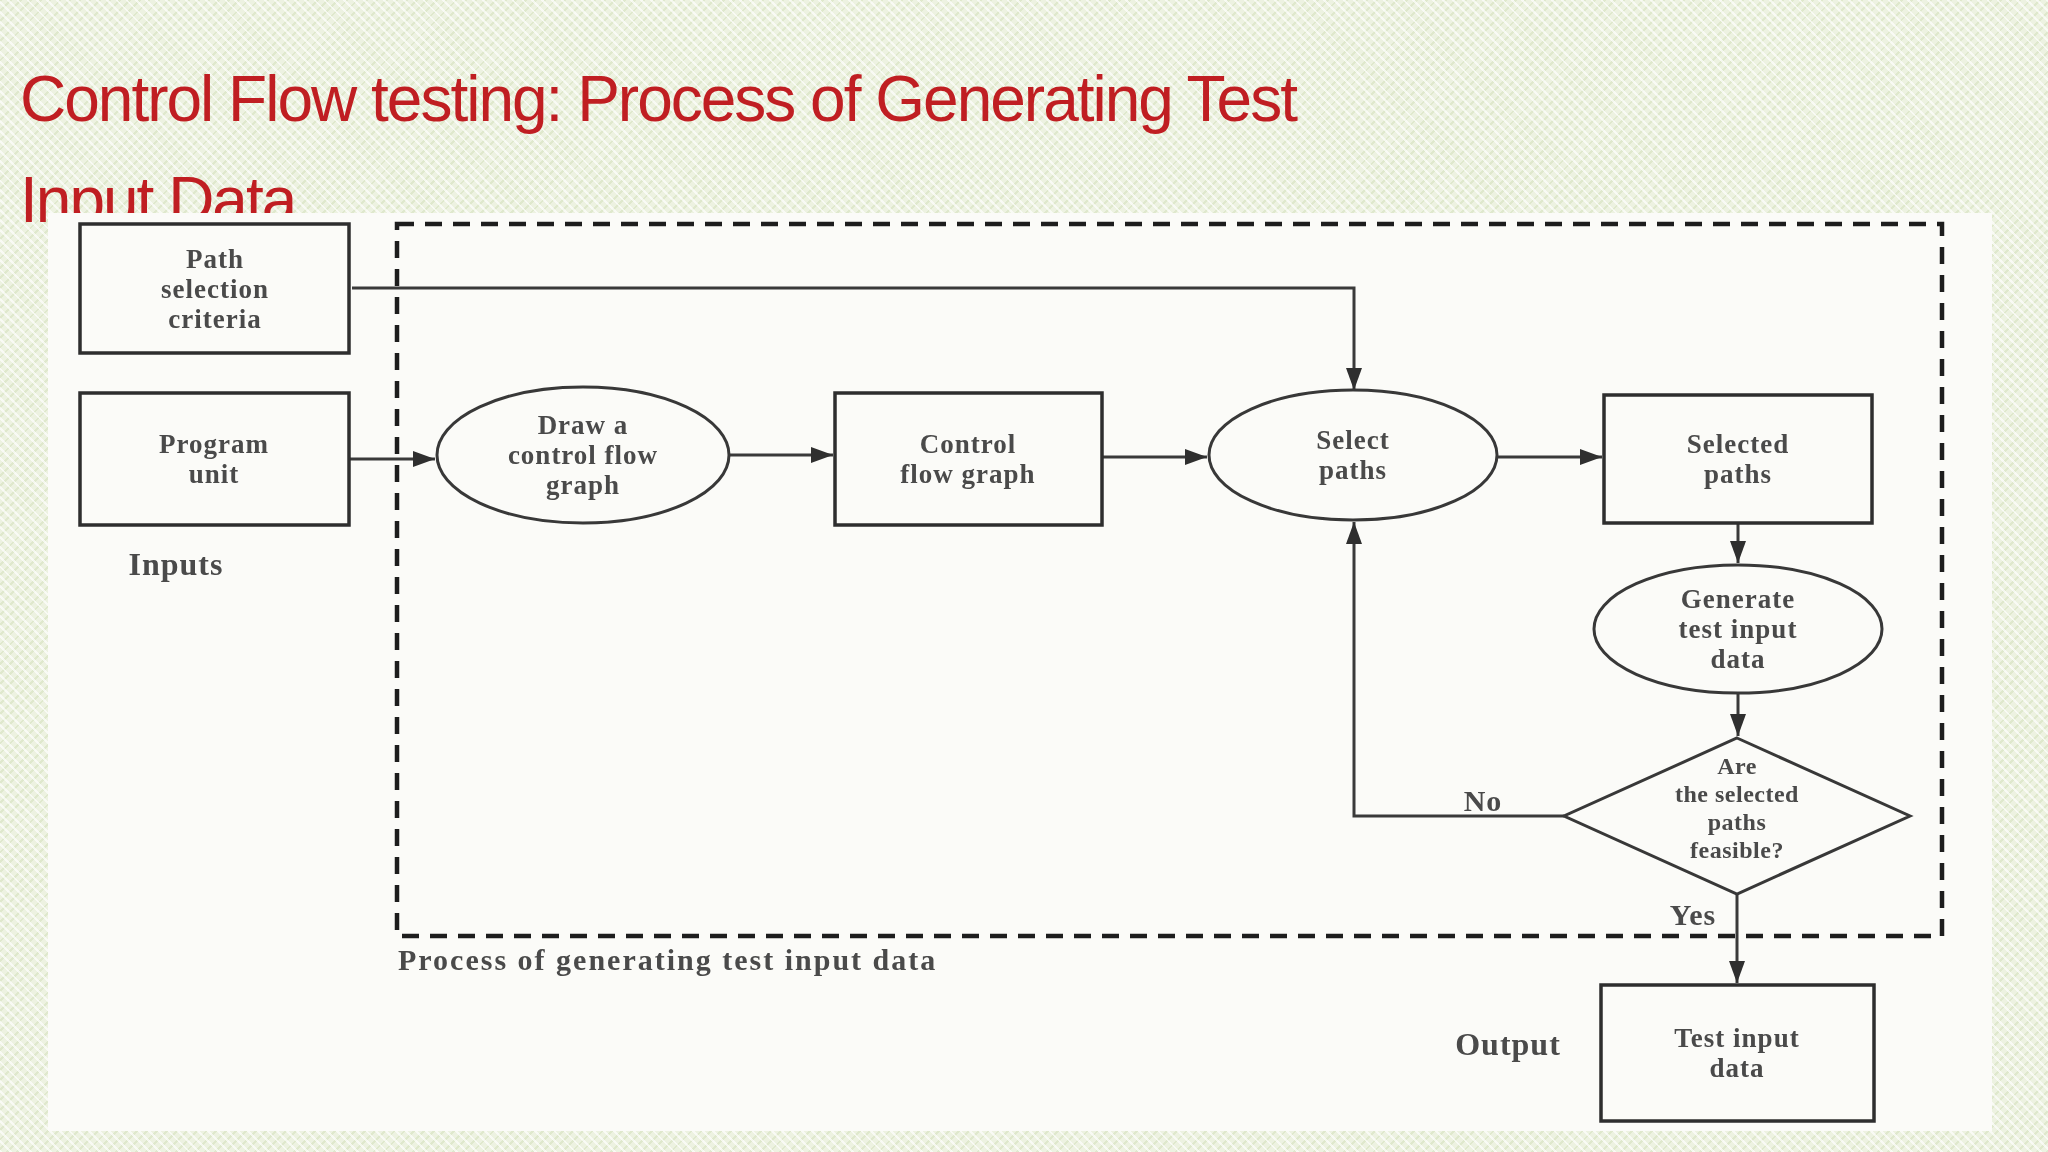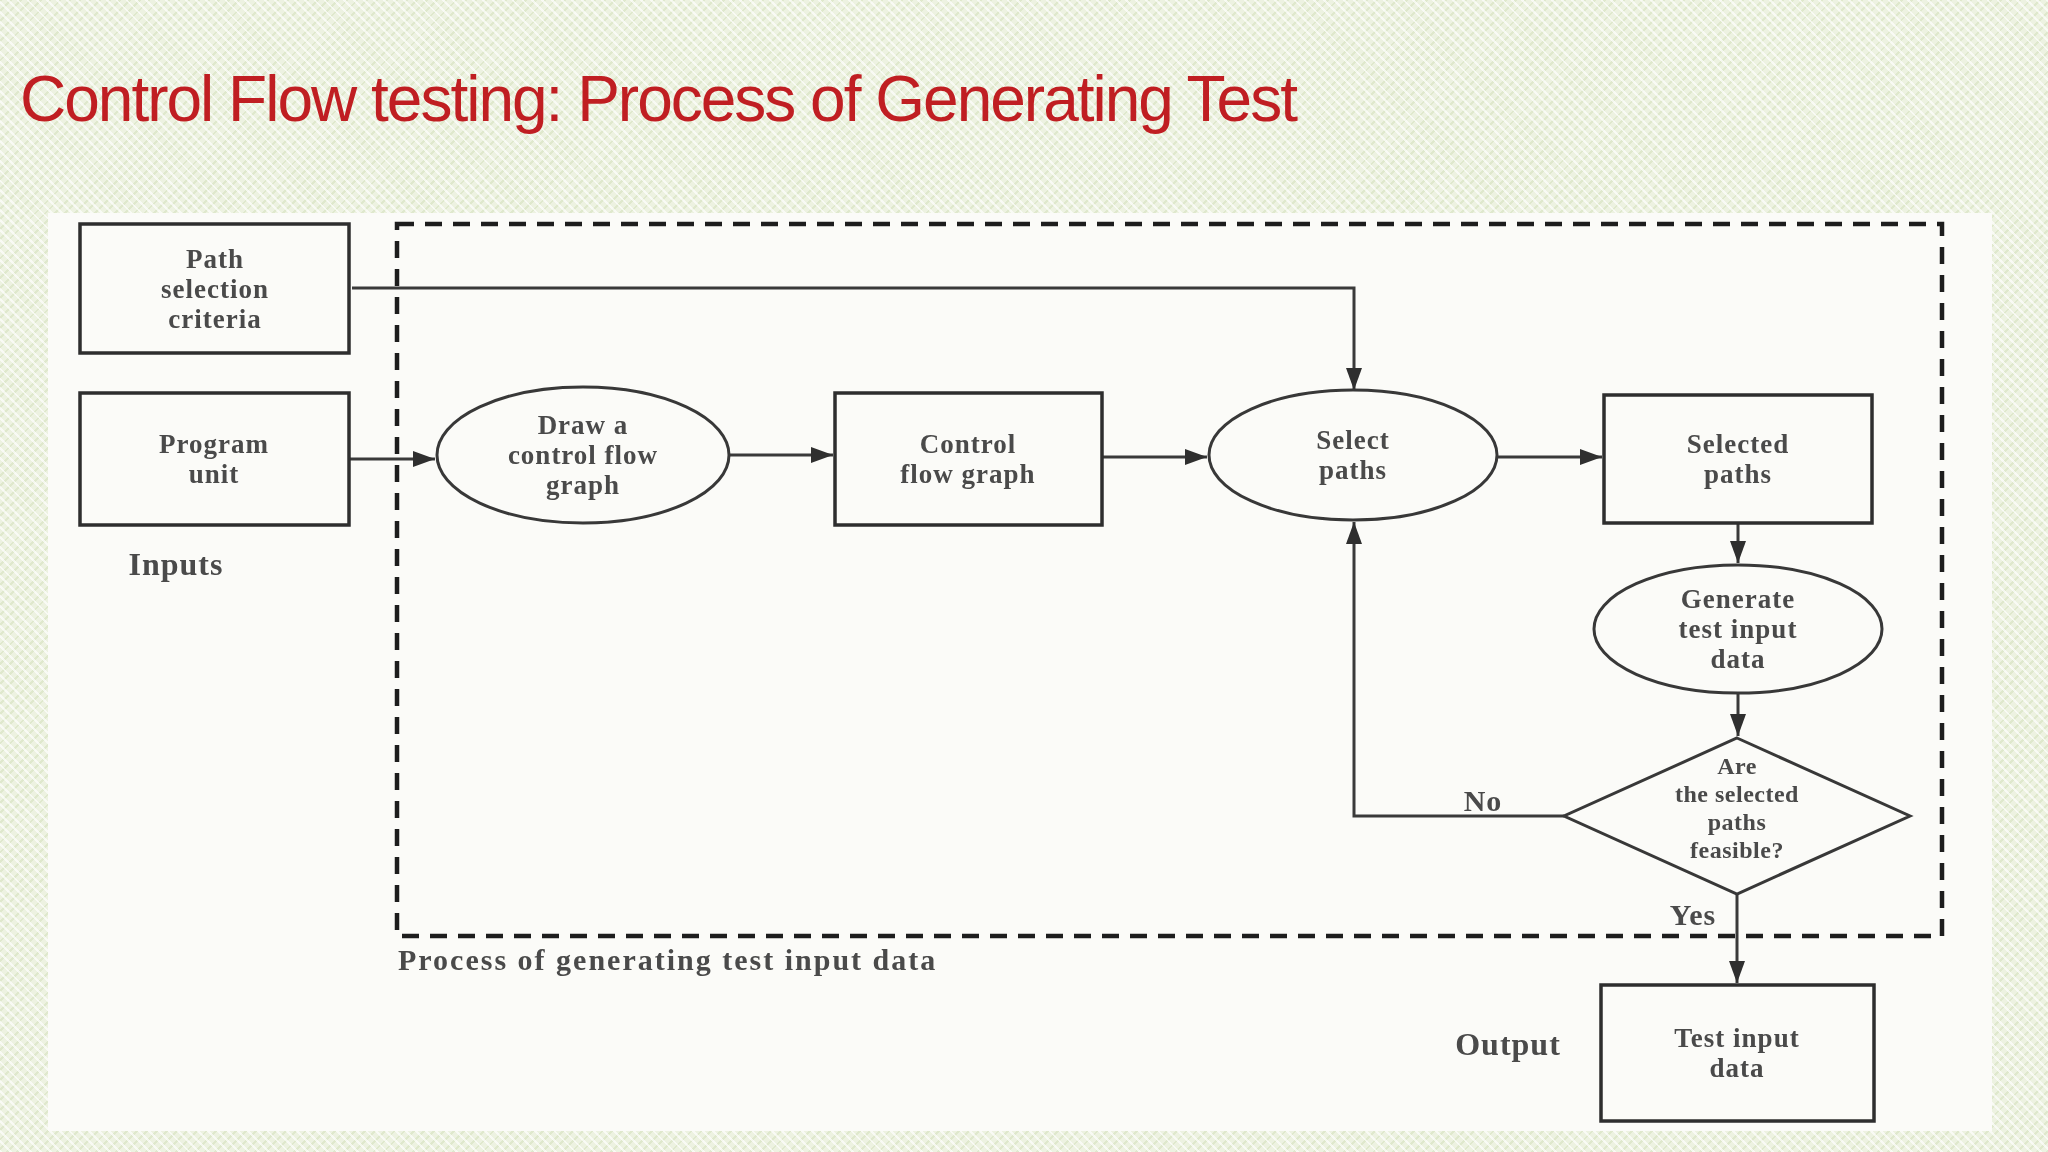--- a/index.html
+++ b/index.html
@@ -43,20 +43,21 @@
   .caption{font-family:"Liberation Serif","DejaVu Serif",serif;font-weight:bold;
            font-size:30px;fill:#4a4a4a;text-anchor:start;letter-spacing:2px;}
 </style>
 </head>
 <body>
 
 <div class="slide">
 
   <div class="title">
     <span class="tline">Control Flow testing: Process of Generating Test</span>
+    <span class="tline">Input Data</span>
   </div>
 
   <div class="scan">
     <svg viewBox="0 0 1944 918" xmlns="http://www.w3.org/2000/svg">
       <defs>
         <marker id="ah" markerUnits="userSpaceOnUse" markerWidth="24" markerHeight="18" refX="22" refY="8" orient="auto">
           <path d="M0,0 L22,8 L0,16 Z" fill="#2f2f2f"></path>
         </marker>
       </defs>
 

